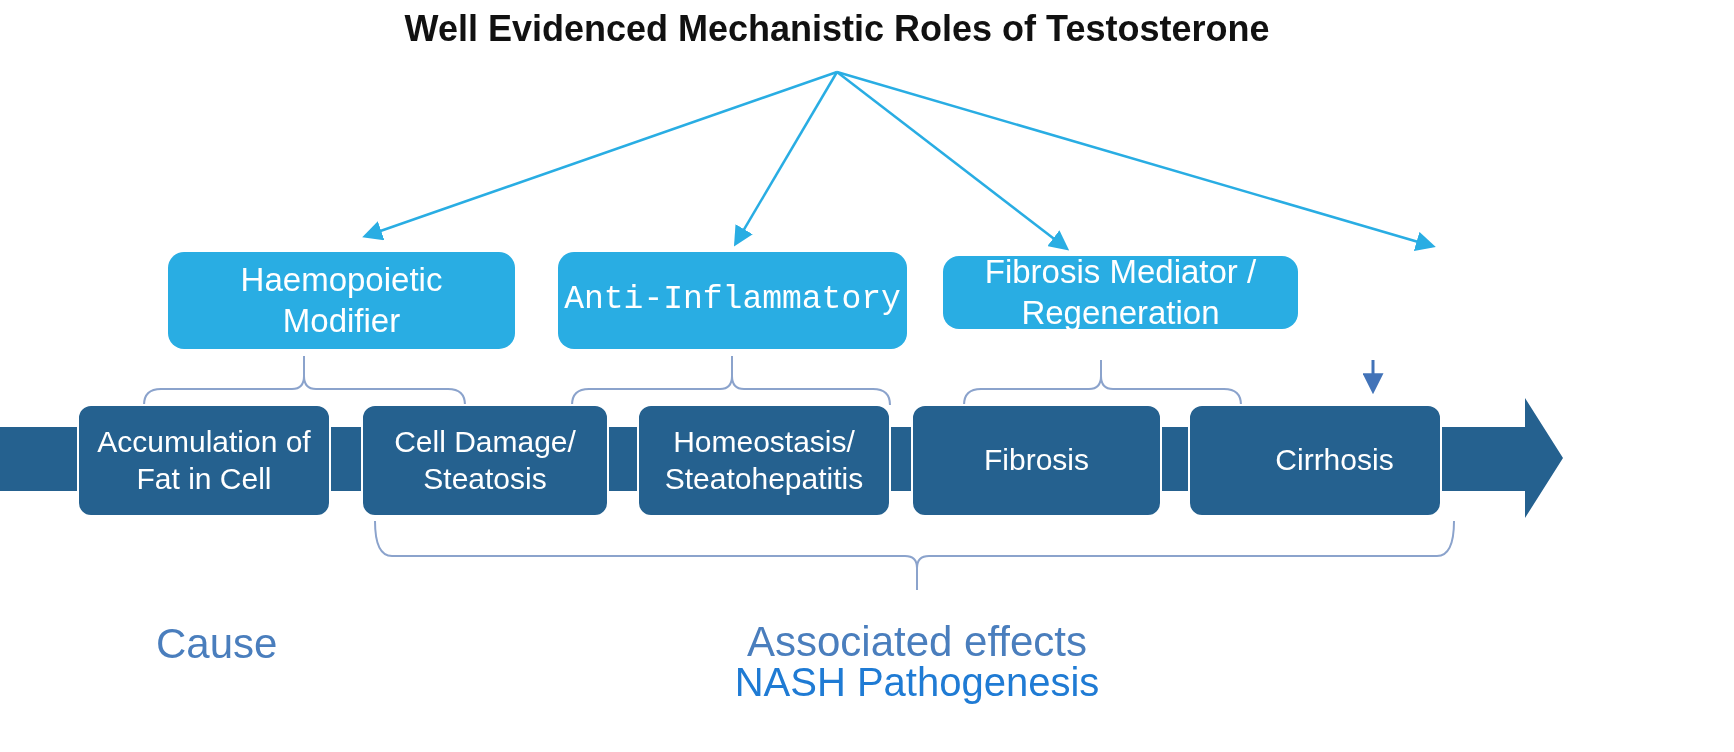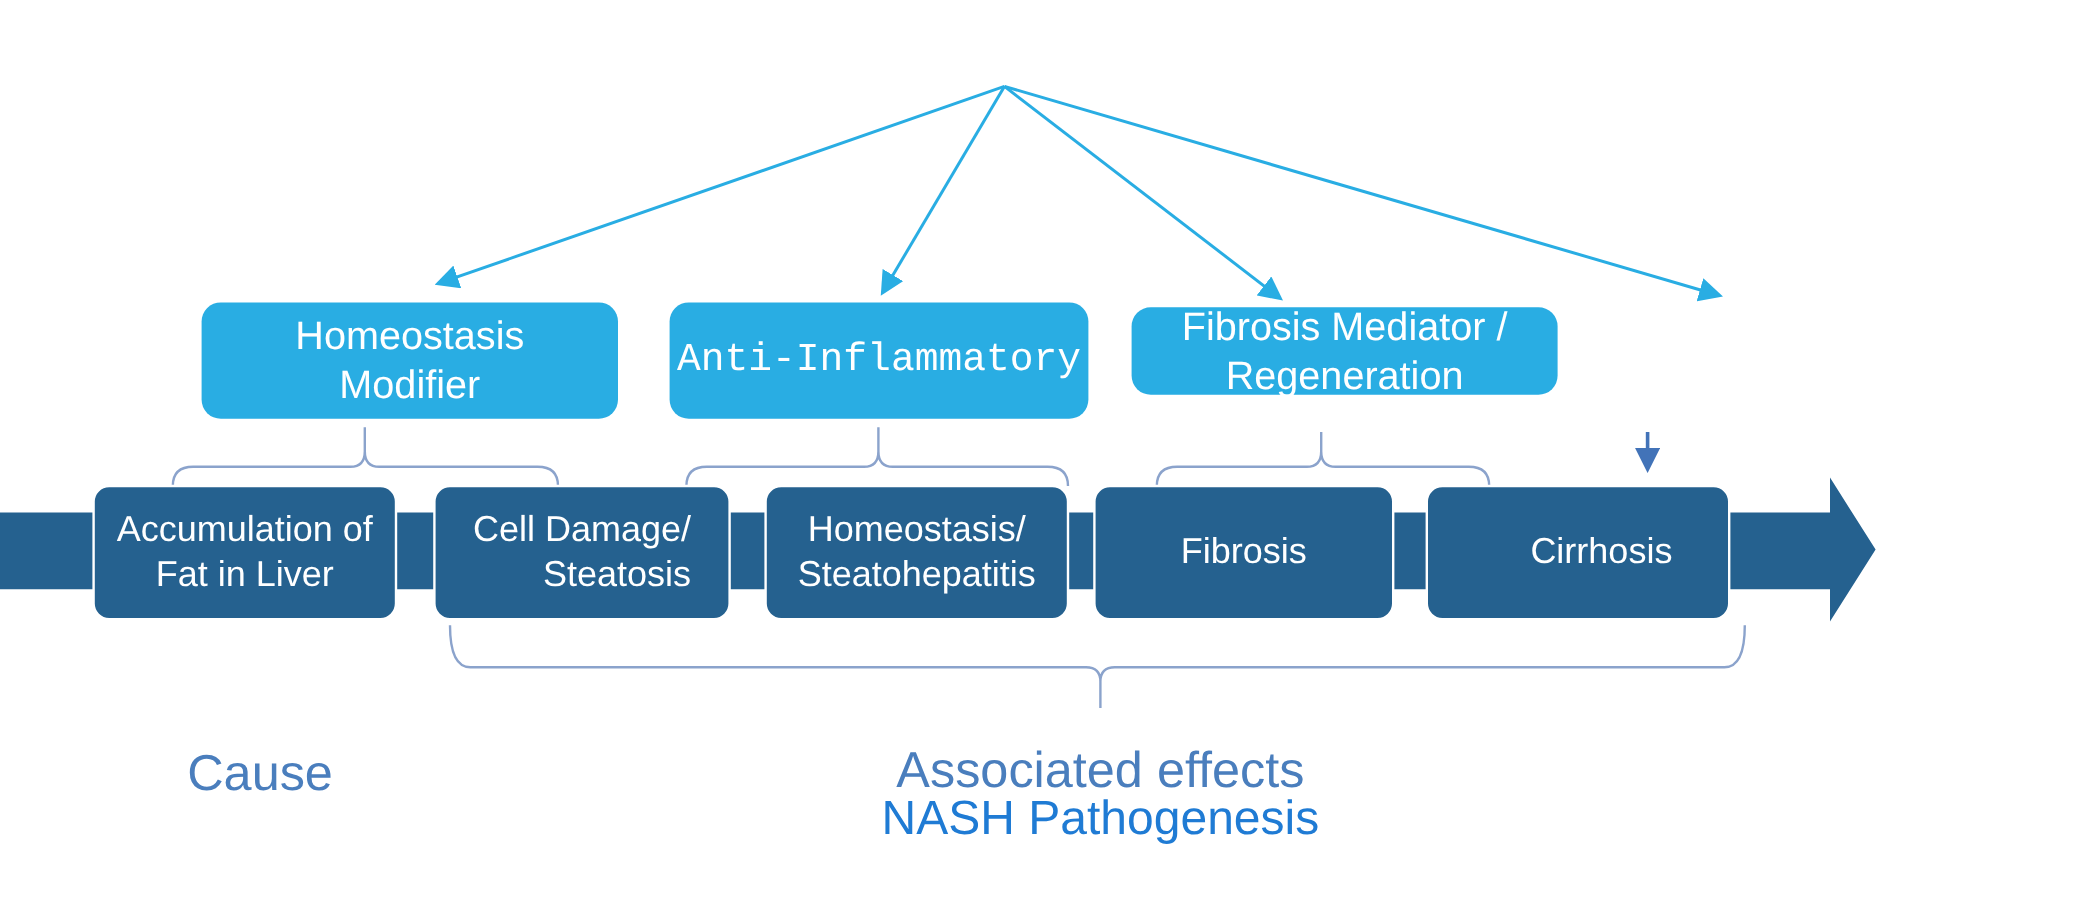--- a/index.html
+++ b/index.html
@@ -30,20 +30,21 @@
   #pathogenesis-label{
     left:567px;top:660px;width:700px;text-align:center;
     color:#1F7BD4;font-size:40px;
   }
 </style>
 </head>
 <body>
 
 <div id="canvas">
 
+  <div id="title" class="abs">Well Evidenced Mechanistic Roles of Testosterone</div>
 
   <svg class="layer" viewBox="0 0 1734 752">
     <defs>
       <marker id="head-cyan" viewBox="0 0 10 10" refX="8" refY="5" markerWidth="8" markerHeight="8" orient="auto-start-reverse">
         <path d="M0,0 L10,5 L0,10 Z" fill="#29ADE3"></path>
       </marker>
       <marker id="head-steel" viewBox="0 0 10 10" refX="8" refY="5" markerWidth="7" markerHeight="7" orient="auto-start-reverse">
         <path d="M0,0 L10,5 L0,10 Z" fill="#4273B8"></path>
       </marker>
     </defs>
@@ -61,29 +62,29 @@
       <path d="M144 405 Q144 389 161 389 L292 389 Q304 389 304 376 L304 356 M465 405 Q465 389 448 389 L316 389 Q304 389 304 376" stroke="#8BA3CC"></path>
       <path d="M572 405 Q572 389 589 389 L720 389 Q732 389 732 376 L732 356 M890 405 Q890 389 873 389 L744 389 Q732 389 732 376" stroke="#8BA3CC"></path>
       <path d="M964 405 Q964 389 981 389 L1089 389 Q1101 389 1101 376 L1101 360 M1241 405 Q1241 389 1224 389 L1113 389 Q1101 389 1101 376" stroke="#8BA3CC"></path>
     </g>
 
     <path d="M1373,360 L1373,390" fill="none" stroke="#4273B8" stroke-width="3" marker-end="url(#head-steel)"></path>
 
     <path fill="none" stroke="#8BA3CC" stroke-width="2" d="M375 521 Q375 556 392 556 L905 556 Q917 556 917 568 L917 590 M1454 521 Q1454 556 1437 556 L929 556 Q917 556 917 568"></path>
   </svg>
 
-  <div class="role-box" style="left: 168px; top: 252px; width: 347px; height: 97px; background: rgb(41, 173, 227);">Homeostasis
+  <div class="role-box" style="left: 168px; top: 252px; width: 347px; height: 97px; background: rgb(41, 173, 227);">Haemopoietic
 Modifier</div>
   <div class="role-box" style="left: 558px; top: 252px; width: 349px; height: 97px; background: rgb(41, 173, 227); font-family: Liberation Mono, monospace;">Anti-Inflammatory</div>
   <div class="role-box" style="left: 943px; top: 256px; width: 355px; height: 73px; background: rgb(41, 173, 227);">Fibrosis Mediator /
 Regeneration</div>
 
   <div class="stage-box" style="left: 77px; width: 254px; background: rgb(37, 97, 143);">Accumulation of
-Fat in Liver</div>
-  <div class="stage-box" style="left: 361px; width: 248px; background: rgb(37, 97, 143); text-align: right;">Cell Damage/
+Fat in Cell</div>
+  <div class="stage-box" style="left: 361px; width: 248px; background: rgb(37, 97, 143);">Cell Damage/
 Steatosis</div>
   <div class="stage-box" style="left: 637px; width: 254px; background: rgb(37, 97, 143);">Homeostasis/
 Steatohepatitis</div>
   <div class="stage-box" style="left: 911px; width: 251px; background: rgb(37, 97, 143);">Fibrosis</div>
   <div class="stage-box" style="left: 1188px; width: 254px; background: rgb(37, 97, 143); padding-left: 39px;">Cirrhosis</div>
 
   <div id="cause-label" class="abs cap-label" style="color: rgb(74, 126, 189); text-align: right;">Cause</div>
   <div id="associated-label" class="abs cap-label" style="color: rgb(74, 126, 189);">Associated effects</div>
   <div id="pathogenesis-label" class="abs" style="color: rgb(31, 123, 212);">NASH Pathogenesis</div>
 

